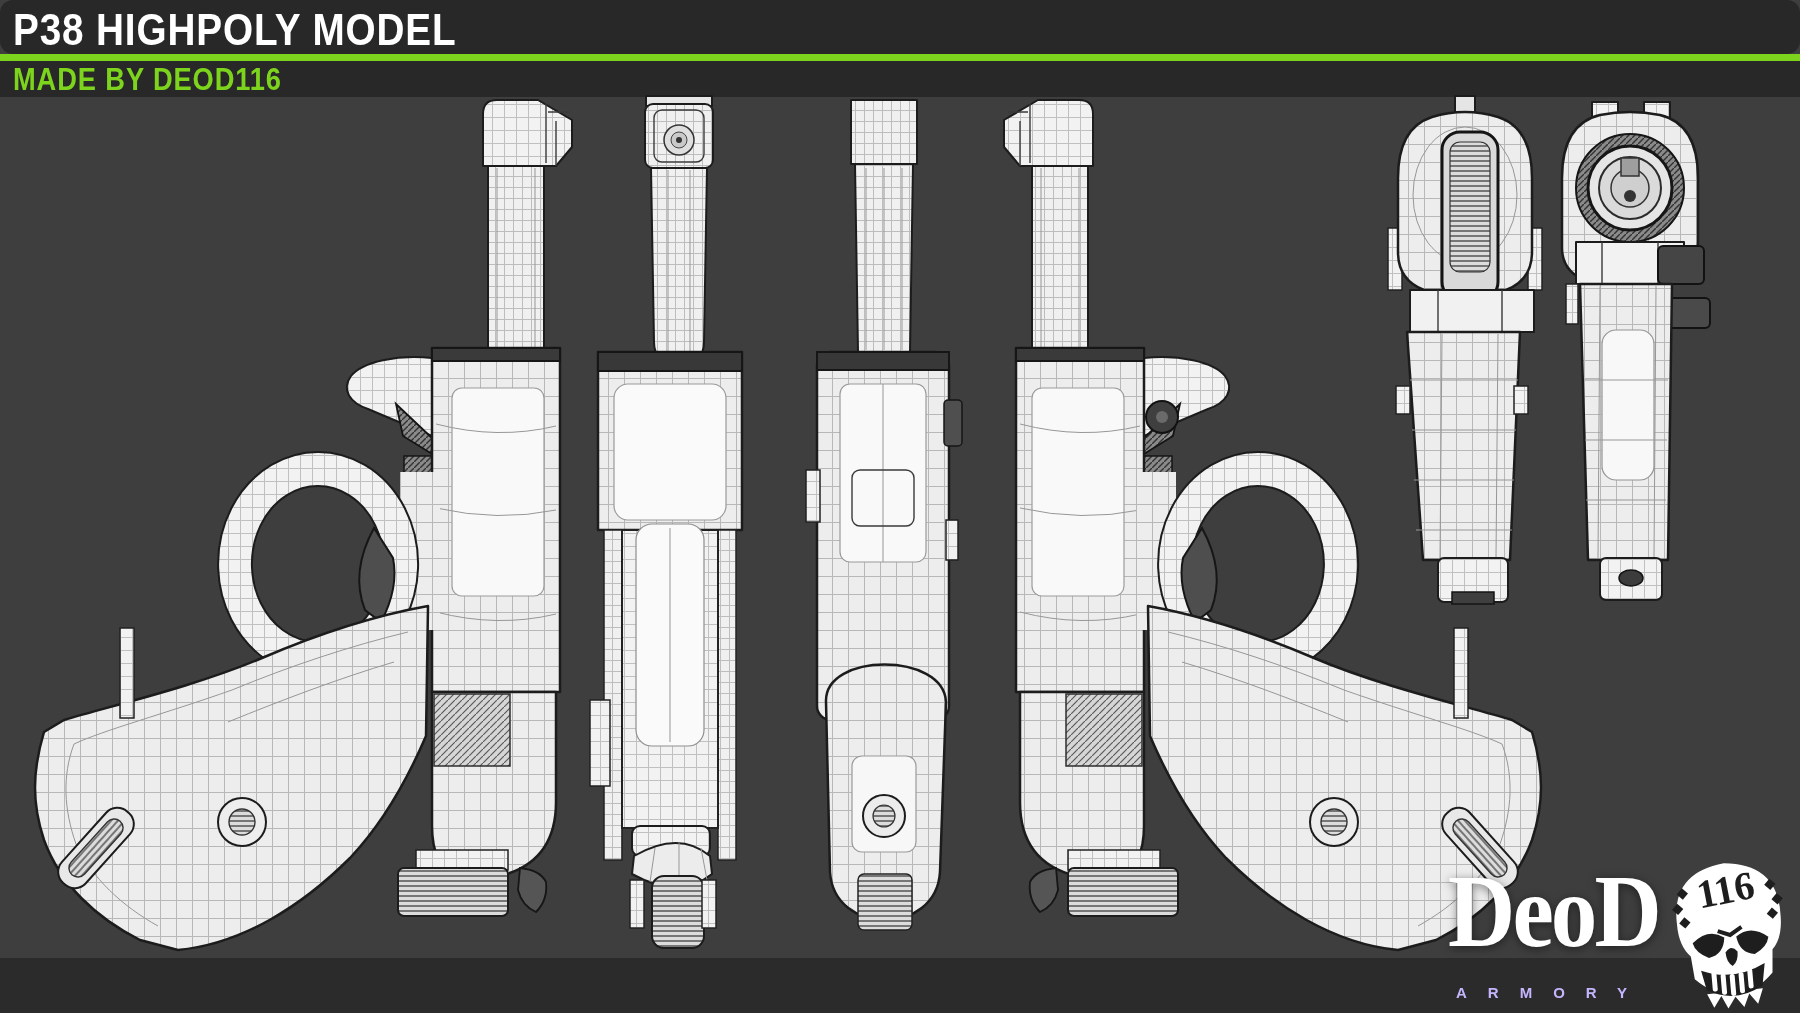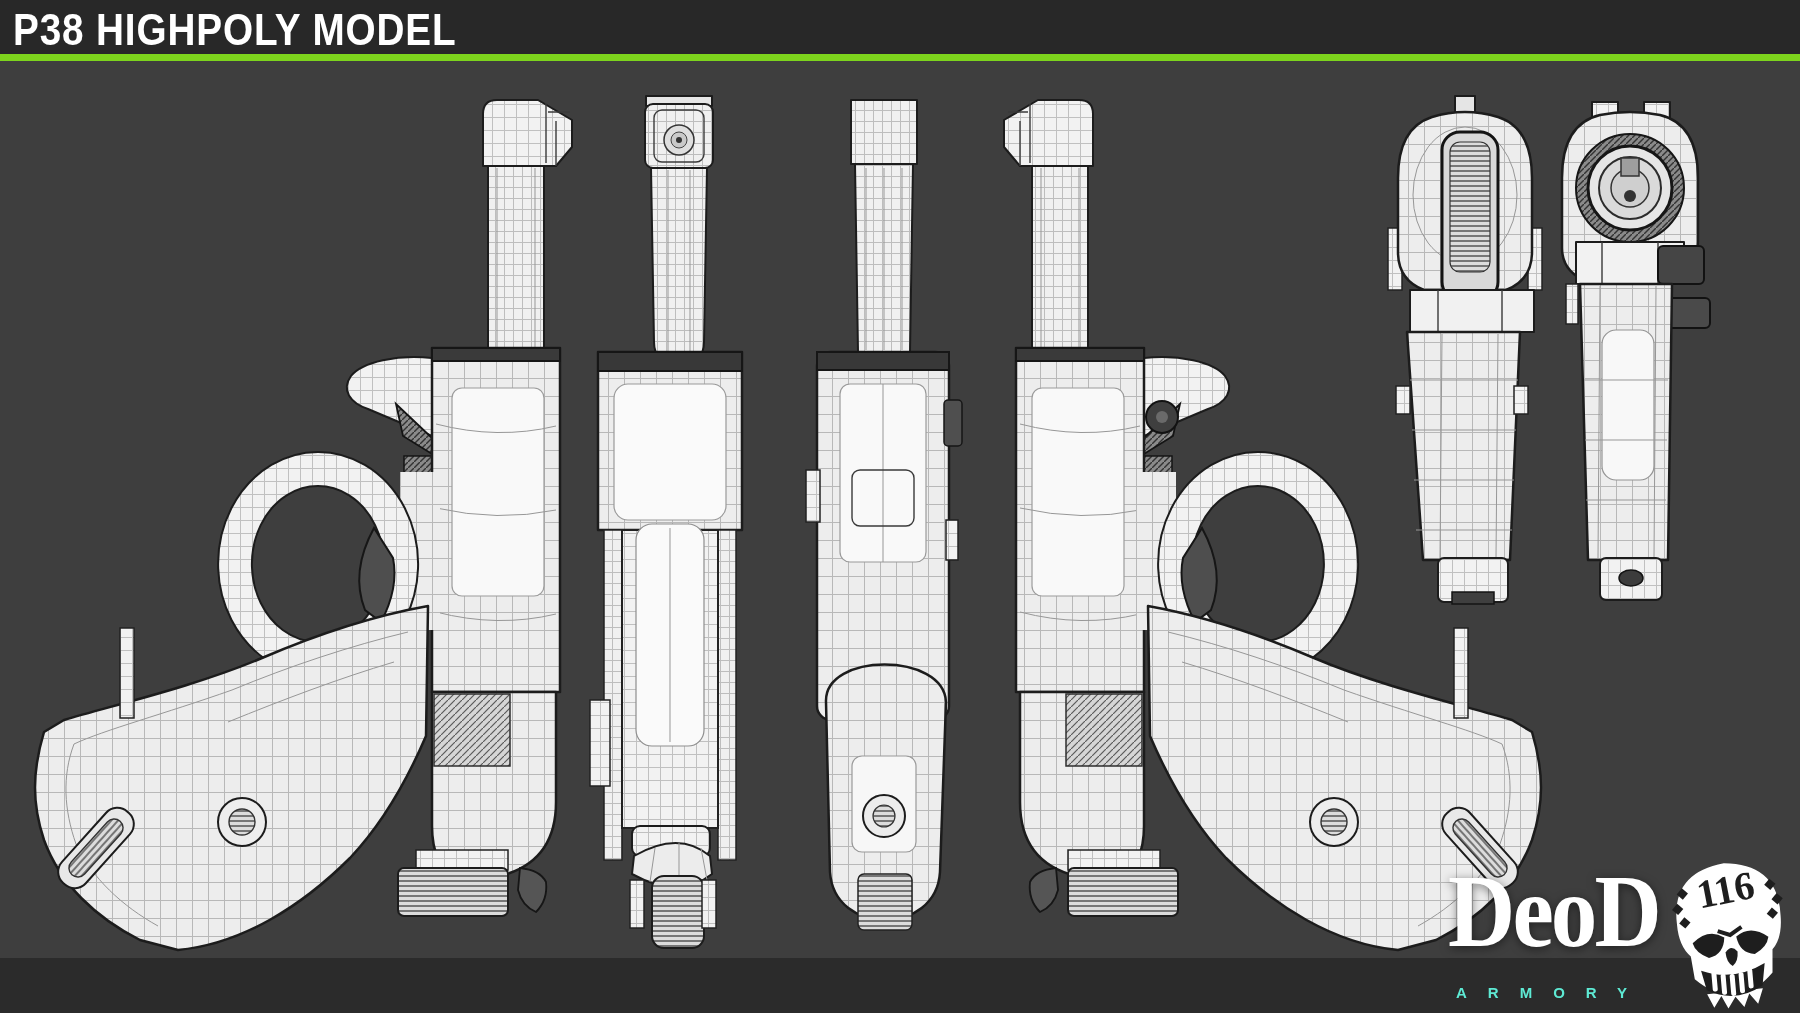--- a/index.html
+++ b/index.html
@@ -1,49 +1,52 @@
 <!DOCTYPE html>
 <html><head>
 <meta charset="utf-8">
 <style>
   html,body{margin:0;padding:0;background:#1a1a1a;}
   .page{position:relative;width:1800px;height:1013px;background:#3e3e3e;overflow:hidden;
         font-family:"Liberation Sans",sans-serif;}
-  .titlebar{position:absolute;left:0;top:0;width:100%;height:54px;background:#282828;}
+  .titlebar{position:absolute;left:0;top:0;width:100%;height:54px;background:#282828;border-radius:13px;}
   .title{position:absolute;left:13px;top:4px;font-size:45px;font-weight:bold;color:#ffffff;
          letter-spacing:1px;white-space:nowrap;transform:scaleX(.86);transform-origin:left top;}
   .accent{position:absolute;left:0;top:54px;width:100%;height:7px;background:#7dd41d;}
   .subbar{position:absolute;left:0;top:61px;width:100%;height:36px;background:#282828;}
   .subtitle{position:absolute;left:13px;top:1px;font-size:31px;font-weight:bold;color:#7dd41d;
             letter-spacing:1px;white-space:nowrap;transform:scaleX(.88);transform-origin:left top;}
   .canvas{position:absolute;left:0;top:97px;width:100%;height:861px;background:#3e3e3e;}
   .footer{position:absolute;left:0;top:958px;width:100%;height:55px;background:#2b2b2b;}
   svg.renders{position:absolute;left:0;top:0;width:1800px;height:1013px;}
   .renders .o{stroke:#1c1c1c;stroke-width:2.5;stroke-linejoin:round;}
   .renders .o2{stroke:#1c1c1c;stroke-width:2;stroke-linejoin:round;}
   .renders .t{stroke:#3a3a3a;stroke-width:1.4;fill:none;}
   .renders .c{stroke:#979797;stroke-width:1;fill:none;}
   .logo{position:absolute;left:1440px;top:856px;width:360px;height:157px;text-decoration:underline;}
   .brand{position:absolute;left:8px;top:4px;font-family:"Liberation Serif",serif;font-weight:bold;
          font-size:98px;line-height:1;color:#ffffff;letter-spacing:-3px;white-space:nowrap;
          transform:scaleX(.95) scaleY(1.05);transform-origin:left top;
          text-shadow:0 2px 10px rgba(0,0,0,.5);}
-  .armory{position:absolute;left:16px;top:128px;font-size:15px;font-weight:bold;color:#5eead4;
+  .armory{position:absolute;left:16px;top:128px;font-size:15px;font-weight:bold;color:#c4b5fd;
           letter-spacing:21px;white-space:nowrap;}
   .skull{position:absolute;left:224px;top:0;width:132px;height:157px;}
 </style>
 </head>
 <body>
 
 <div class="page">
 
   <div class="titlebar">
     <div class="title">P38 HIGHPOLY MODEL</div>
   </div>
   <div class="accent"></div>
+  <div class="subbar">
+    <div class="subtitle">MADE BY DEOD116</div>
+  </div>
 
   <div class="canvas"></div>
   <div class="footer"></div>
 
   <svg class="renders" viewBox="0 0 1800 1013">
     <defs>
       <pattern id="mF" width="9" height="11" patternUnits="userSpaceOnUse">
         <rect width="9" height="11" fill="#f0f0f0"></rect>
         <path d="M0 .5 H9 M.5 0 V11" stroke="#bdbdbd" stroke-width="1" fill="none"></path>
       </pattern>

